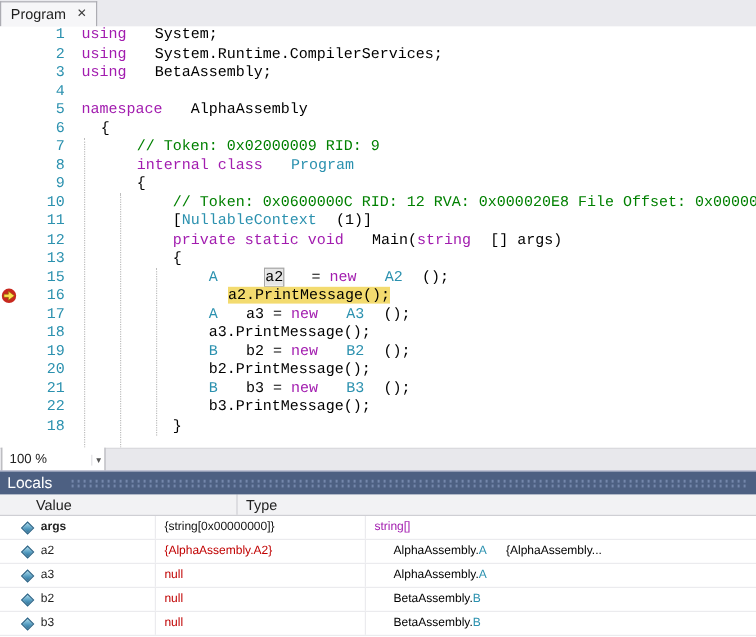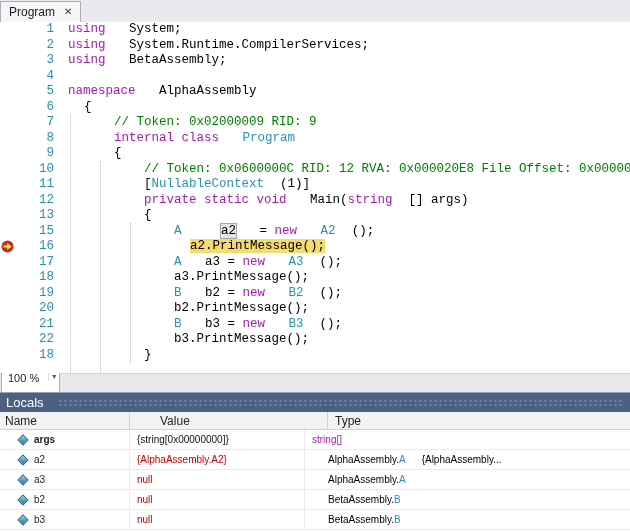--- a/index.html
+++ b/index.html
@@ -24,22 +24,22 @@
   .code{padding-left:14px;white-space:pre;}
   .kw{color:#a21caf;}
   .ty{color:#2B91AF;}
   .cmt{color:#008000;}
   .pl{color:#000000;margin-left:16px;}
   .boxseg{background:#E6E6E6;box-shadow:0 0 0 1px #A6A6A6;}
   .hlseg{background:#F3DB6F;}
 
   
   .zoombar{height:19px;background:#E8E8EC;border-top:1px solid #D6D6DA;display:flex;align-items:center;flex:none;}
-  .zoomctl{display:flex;align-items:flex-start;height:24px;background:#FFFFFF;border:1px solid #AEAEB4;
-           font-size:11px;color:#222;margin-left:1px;}
+  .zoomctl{display:flex;align-items:center;height:24px;background:#FFFFFF;border:1px solid #AEAEB4;
+           font-size:11px;color:#222;margin-left:1px;gap:28px;}
   .zoom-label{display:flex;align-items:center;padding:0 9px 0 6px;}
   .zoom-chev{display:flex;align-items:center;padding:0 3px;font-size:8px;color:#555;border-left:1px solid #E0E0E4;}
 
   
   .locals{flex:1;display:flex;flex-direction:column;background:#FFFFFF;border-top:1px solid #9B9FB9;min-height:0;}
   .locals-header{height:19px;background:#4D6082;color:#FFFFFF;display:flex;align-items:center;
                  padding-left:6px;font-size:13px;position:relative;flex:none;}
   .locals-header .dots{position:absolute;left:58px;right:6px;top:6px;bottom:5px;
                  background-image:radial-gradient(circle,#7487AB 1px,transparent 1.2px);background-size:5px 4px;}
   .grid-head{display:flex;height:18px;background:#F2F2F4;border-bottom:1px solid #CFCFD4;
@@ -201,21 +201,20 @@
       <span class="zoom-chev">▾</span>
     </div>
   </div>
 
   <div class="locals">
     <div class="locals-header">
       <span>Locals</span>
       <span class="dots"></span>
     </div>
     <div class="grid-head">
-      <div class="hc name">Name</div>
       <div class="hc value">Value</div>
       <div class="hc type">Type</div>
     </div>
     <div class="grid-rows" id="locals-rows">
         <div class="grid-row">
           <div class="cell name">
             <span class="diamond"></span>
             <span class="bold">args</span>
           </div>
           <div class="cell value v-black">{string[0x00000000]}</div>

